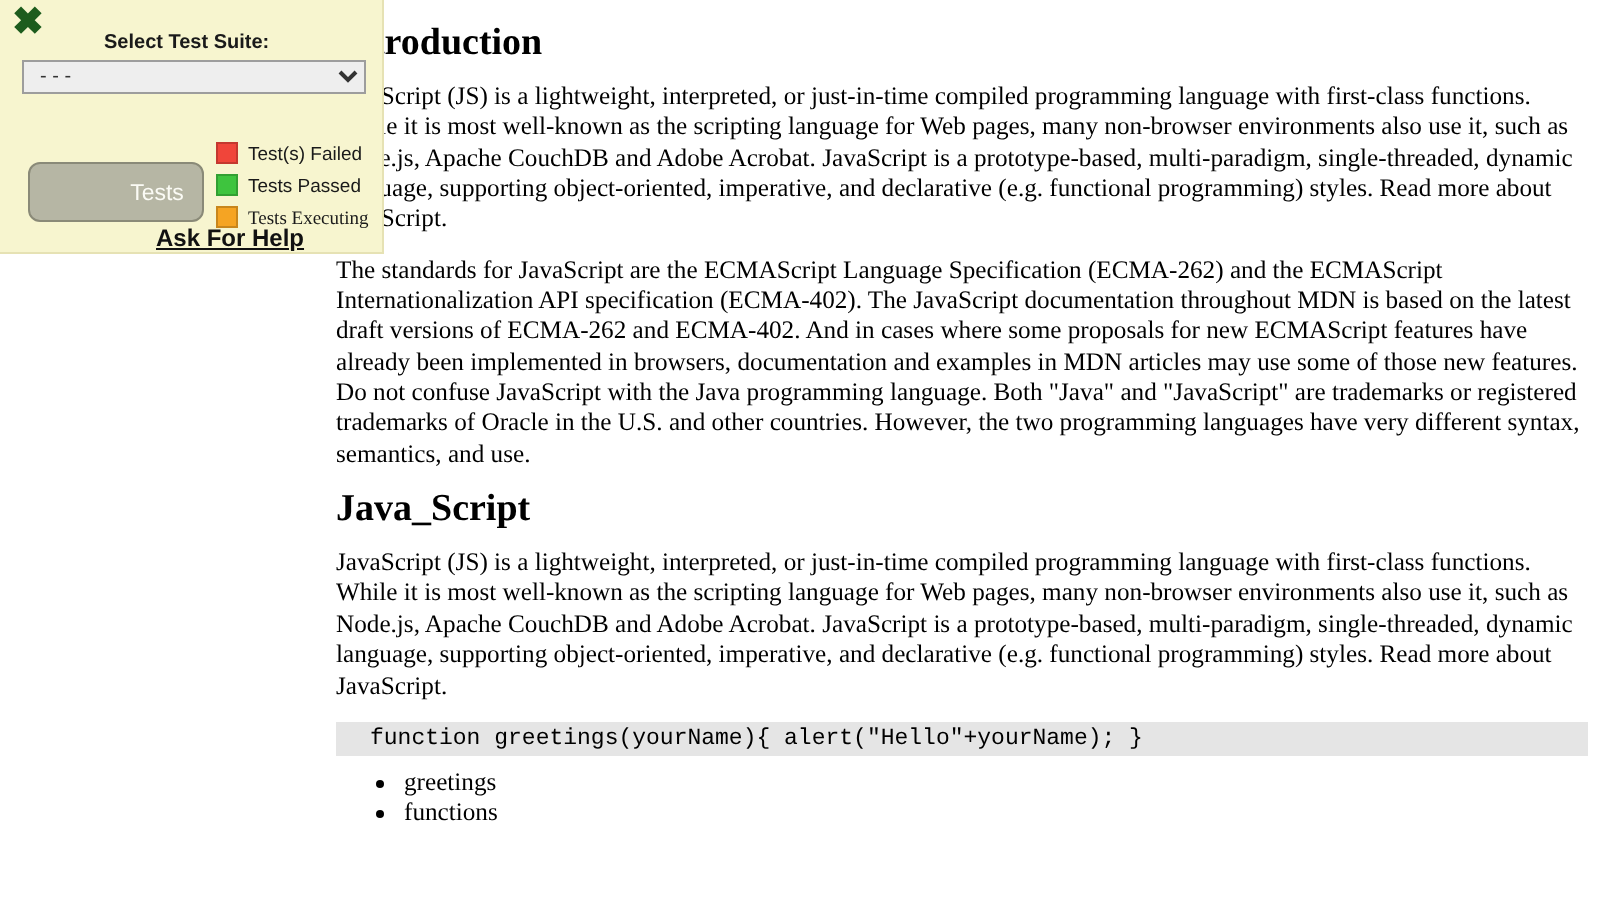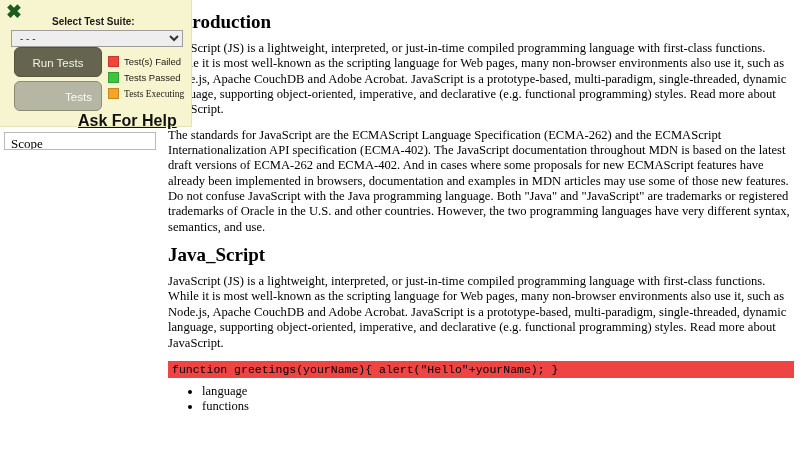--- a/index.html
+++ b/index.html
@@ -72,24 +72,24 @@
   }
 
   #content p {
     margin: 0 0 10px 0;
     font-size: 12.6px;
     line-height: 1.22;
     text-align: left;
   }
 
   .codeblock {
-    background: #ef4444;
+    background: #e5e5e5;
     font-family: "Liberation Mono", monospace;
     font-size: 11.5px;
-    padding: 2px 4px;
+    padding: 2px 17px;
     margin: 2px 0 6px 0;
     white-space: pre;
     overflow: hidden;
   }
 
   #content ul {
     margin: 2px 0 10px 0;
     padding-left: 34px;
   }
   #content li {
@@ -183,91 +183,90 @@
   }
 
   .legend-row {
     position: absolute;
     left: 108px;
     font-family: "Liberation Sans", sans-serif;
     font-size: 9.5px;
     color: #1a1a1a;
     white-space: nowrap;
     line-height: 11px;
+    margin-top: 15px;
   }
   #legend-failed   { top: 56px; }
   #legend-passed   { top: 72px; text-align: center; }
   #legend-executing{ top: 88px; font-family: Liberation Serif, serif; }
 
   .swatch {
     display: inline-block;
     width: 11px;
     height: 11px;
     vertical-align: -2px;
     margin-right: 5px;
     border: 1px solid rgba(0,0,0,0.18);
     box-sizing: border-box;
   }
 
   #ask-for-help {
     position: absolute;
     left: 78px;
     top: 112px;
     font-family: "Liberation Sans", sans-serif;
-    font-size: 16px;
+    font-size: 12px;
     font-weight: bold;
     color: #111111;
     text-decoration: underline;
     cursor: pointer;
     white-space: nowrap;
   }
 </style>
 </head>
 <body>
 
 <div id="page">
 
   <div id="sidebar">
     <div class="doc-title">Documentetion</div>
     <div class="nav-item">Introduction</div>
     <div class="nav-item">Java_Script</div>
     <div class="nav-item">Variable</div>
     <div class="nav-item">Functions</div>
-    <div class="nav-item">Scope</div>
   </div>
 
   <div id="content">
 
     <h1>Introduction</h1>
     <p>JavaScript (JS) is a lightweight, interpreted, or just-in-time compiled programming language with first-class functions. While it is most well-known as the scripting language for Web pages, many non-browser environments also use it, such as Node.js, Apache CouchDB and Adobe Acrobat. JavaScript is a prototype-based, multi-paradigm, single-threaded, dynamic language, supporting object-oriented, imperative, and declarative (e.g. functional programming) styles. Read more about JavaScript.</p>
     <p>The standards for JavaScript are the ECMAScript Language Specification (ECMA-262) and the ECMAScript Internationalization API specification (ECMA-402). The JavaScript documentation throughout MDN is based on the latest draft versions of ECMA-262 and ECMA-402. And in cases where some proposals for new ECMAScript features have already been implemented in browsers, documentation and examples in MDN articles may use some of those new features. Do not confuse JavaScript with the Java programming language. Both "Java" and "JavaScript" are trademarks or registered trademarks of Oracle in the U.S. and other countries. However, the two programming languages have very different syntax, semantics, and use.</p>
 
     <h1>Java_Script</h1>
     <p>JavaScript (JS) is a lightweight, interpreted, or just-in-time compiled programming language with first-class functions. While it is most well-known as the scripting language for Web pages, many non-browser environments also use it, such as Node.js, Apache CouchDB and Adobe Acrobat. JavaScript is a prototype-based, multi-paradigm, single-threaded, dynamic language, supporting object-oriented, imperative, and declarative (e.g. functional programming) styles. Read more about JavaScript.</p>
     <div class="codeblock">function greetings(yourName){ alert("Hello"+yourName); }</div>
     <ul>
-      <li>language</li>
+      <li>greetings</li>
       <li>functions</li>
 
     </ul>
 
   </div>
 </div>
 
 <div id="overlay">
 
   <div id="close-x">✖</div>
 
   <div id="suite-label">Select Test Suite:</div>
 
   <select id="suite-select">
     <option>- - -</option>
   </select>
 
-  <div class="btn" id="run-tests-button">Run Tests</div>
   <div class="btn" id="tests-button">Tests</div>
 
   <div class="legend-row" id="legend-failed">
     <span class="swatch" style="background: rgb(240, 69, 58);"></span><span>Test(s) Failed</span>
   </div>
   <div class="legend-row" id="legend-passed">
     <span class="swatch" style="background: rgb(62, 196, 62);"></span><span>Tests Passed</span>
   </div>
   <div class="legend-row" id="legend-executing">
     <span class="swatch" style="background: rgb(245, 164, 35);"></span><span>Tests Executing</span>

